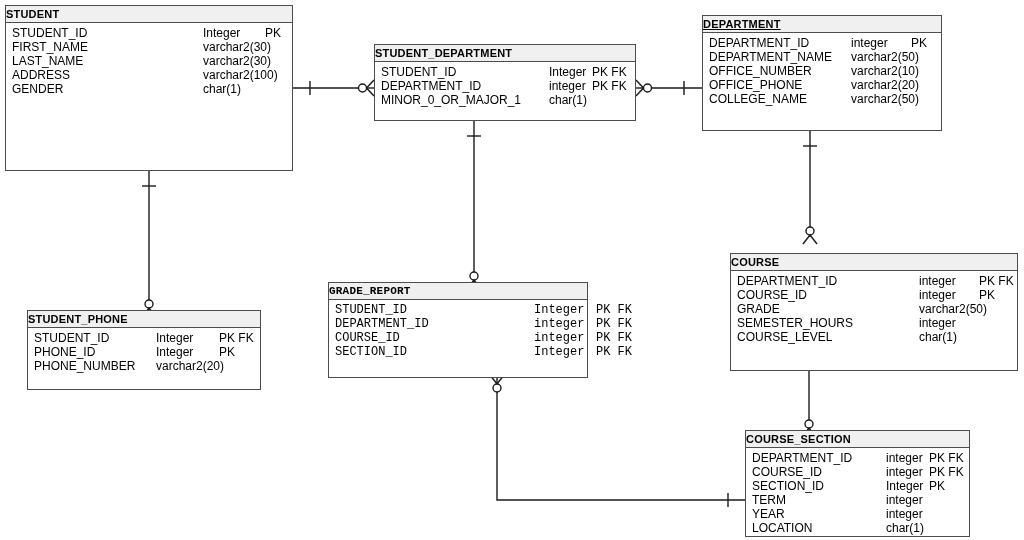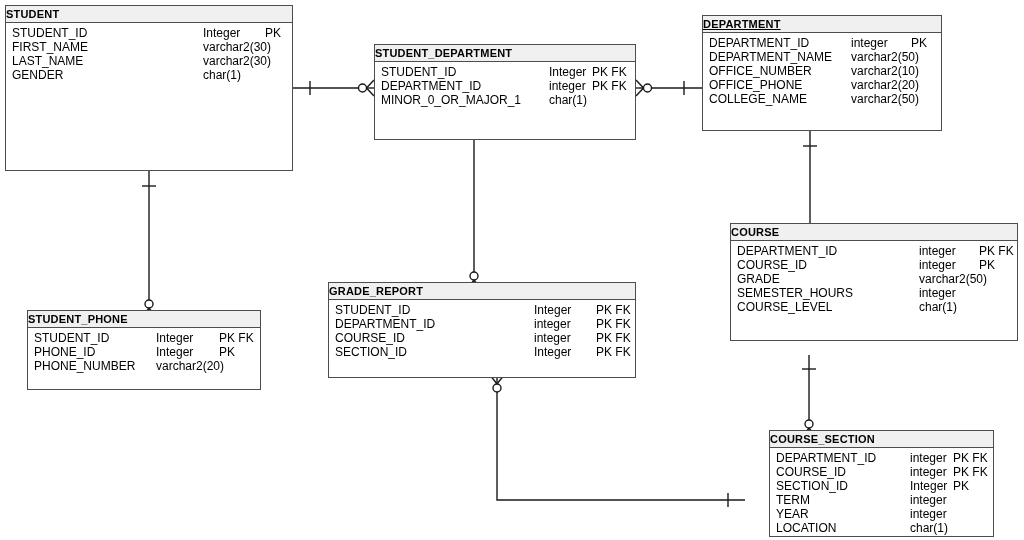--- a/index.html
+++ b/index.html
@@ -191,28 +191,33 @@
         <span class="attr-name">FIRST_NAME</span>
         <span class="attr-type">varchar2(30)</span>
         <span class="attr-key"></span>
       </div>
       <div class="attr">
         <span class="attr-name">LAST_NAME</span>
         <span class="attr-type">varchar2(30)</span>
         <span class="attr-key"></span>
       </div>
       <div class="attr">
+        <span class="attr-name">ADDRESS</span>
+        <span class="attr-type">varchar2(100)</span>
+        <span class="attr-key"></span>
+      </div>
+      <div class="attr">
         <span class="attr-name">GENDER</span>
         <span class="attr-type">char(1)</span>
         <span class="attr-key"></span>
       </div>
     </div>
   </div>
 
-  <div class="entity cols-studentdept" id="ent-student_department" style="left: 374px; top: 44px; width: 262px; height: 96px;">
+  <div class="entity cols-studentdept" id="ent-student_department" style="left: 374px; top: 44px; width: 262px; height: 77px;">
     <div class="entity-header">STUDENT_DEPARTMENT</div>
     <div class="attr-list">
       <div class="attr">
         <span class="attr-name">STUDENT_ID</span>
         <span class="attr-type">Integer</span>
         <span class="attr-key">PK FK</span>
       </div>
       <div class="attr">
         <span class="attr-name">DEPARTMENT_ID</span>
         <span class="attr-type">integer</span>
@@ -271,21 +276,21 @@
         <span class="attr-key">PK</span>
       </div>
       <div class="attr">
         <span class="attr-name">PHONE_NUMBER</span>
         <span class="attr-type">varchar2(20)</span>
         <span class="attr-key"></span>
       </div>
     </div>
   </div>
 
-  <div class="entity cols-gradereport" id="ent-grade_report" style="left: 328px; top: 282px; width: 308px; height: 96px;">
+  <div class="entity cols-gradereport" id="ent-grade_report" style="left: 328px; top: 282px; width: 260px; height: 96px; font-family: Liberation Mono, monospace;">
     <div class="entity-header">GRADE_REPORT</div>
     <div class="attr-list">
       <div class="attr">
         <span class="attr-name">STUDENT_ID</span>
         <span class="attr-type">Integer</span>
         <span class="attr-key">PK FK</span>
       </div>
       <div class="attr">
         <span class="attr-name">DEPARTMENT_ID</span>
         <span class="attr-type">integer</span>
@@ -297,21 +302,21 @@
         <span class="attr-key">PK FK</span>
       </div>
       <div class="attr">
         <span class="attr-name">SECTION_ID</span>
         <span class="attr-type">Integer</span>
         <span class="attr-key">PK FK</span>
       </div>
     </div>
   </div>
 
-  <div class="entity cols-course" id="ent-course" style="left: 730px; top: 223px; width: 288px; height: 118px;">
+  <div class="entity cols-course" id="ent-course" style="left: 730px; top: 253px; width: 288px; height: 118px;">
     <div class="entity-header">COURSE</div>
     <div class="attr-list">
       <div class="attr">
         <span class="attr-name">DEPARTMENT_ID</span>
         <span class="attr-type">integer</span>
         <span class="attr-key">PK FK</span>
       </div>
       <div class="attr">
         <span class="attr-name">COURSE_ID</span>
         <span class="attr-type">integer</span>
@@ -328,21 +333,21 @@
         <span class="attr-key"></span>
       </div>
       <div class="attr">
         <span class="attr-name">COURSE_LEVEL</span>
         <span class="attr-type">char(1)</span>
         <span class="attr-key"></span>
       </div>
     </div>
   </div>
 
-  <div class="entity cols-coursesection" id="ent-course_section" style="left: 769px; top: 430px; width: 225px; height: 107px;">
+  <div class="entity cols-coursesection" id="ent-course_section" style="left: 745px; top: 430px; width: 225px; height: 107px;">
     <div class="entity-header">COURSE_SECTION</div>
     <div class="attr-list">
       <div class="attr">
         <span class="attr-name">DEPARTMENT_ID</span>
         <span class="attr-type">integer</span>
         <span class="attr-key">PK FK</span>
       </div>
       <div class="attr">
         <span class="attr-name">COURSE_ID</span>
         <span class="attr-type">integer</span>

